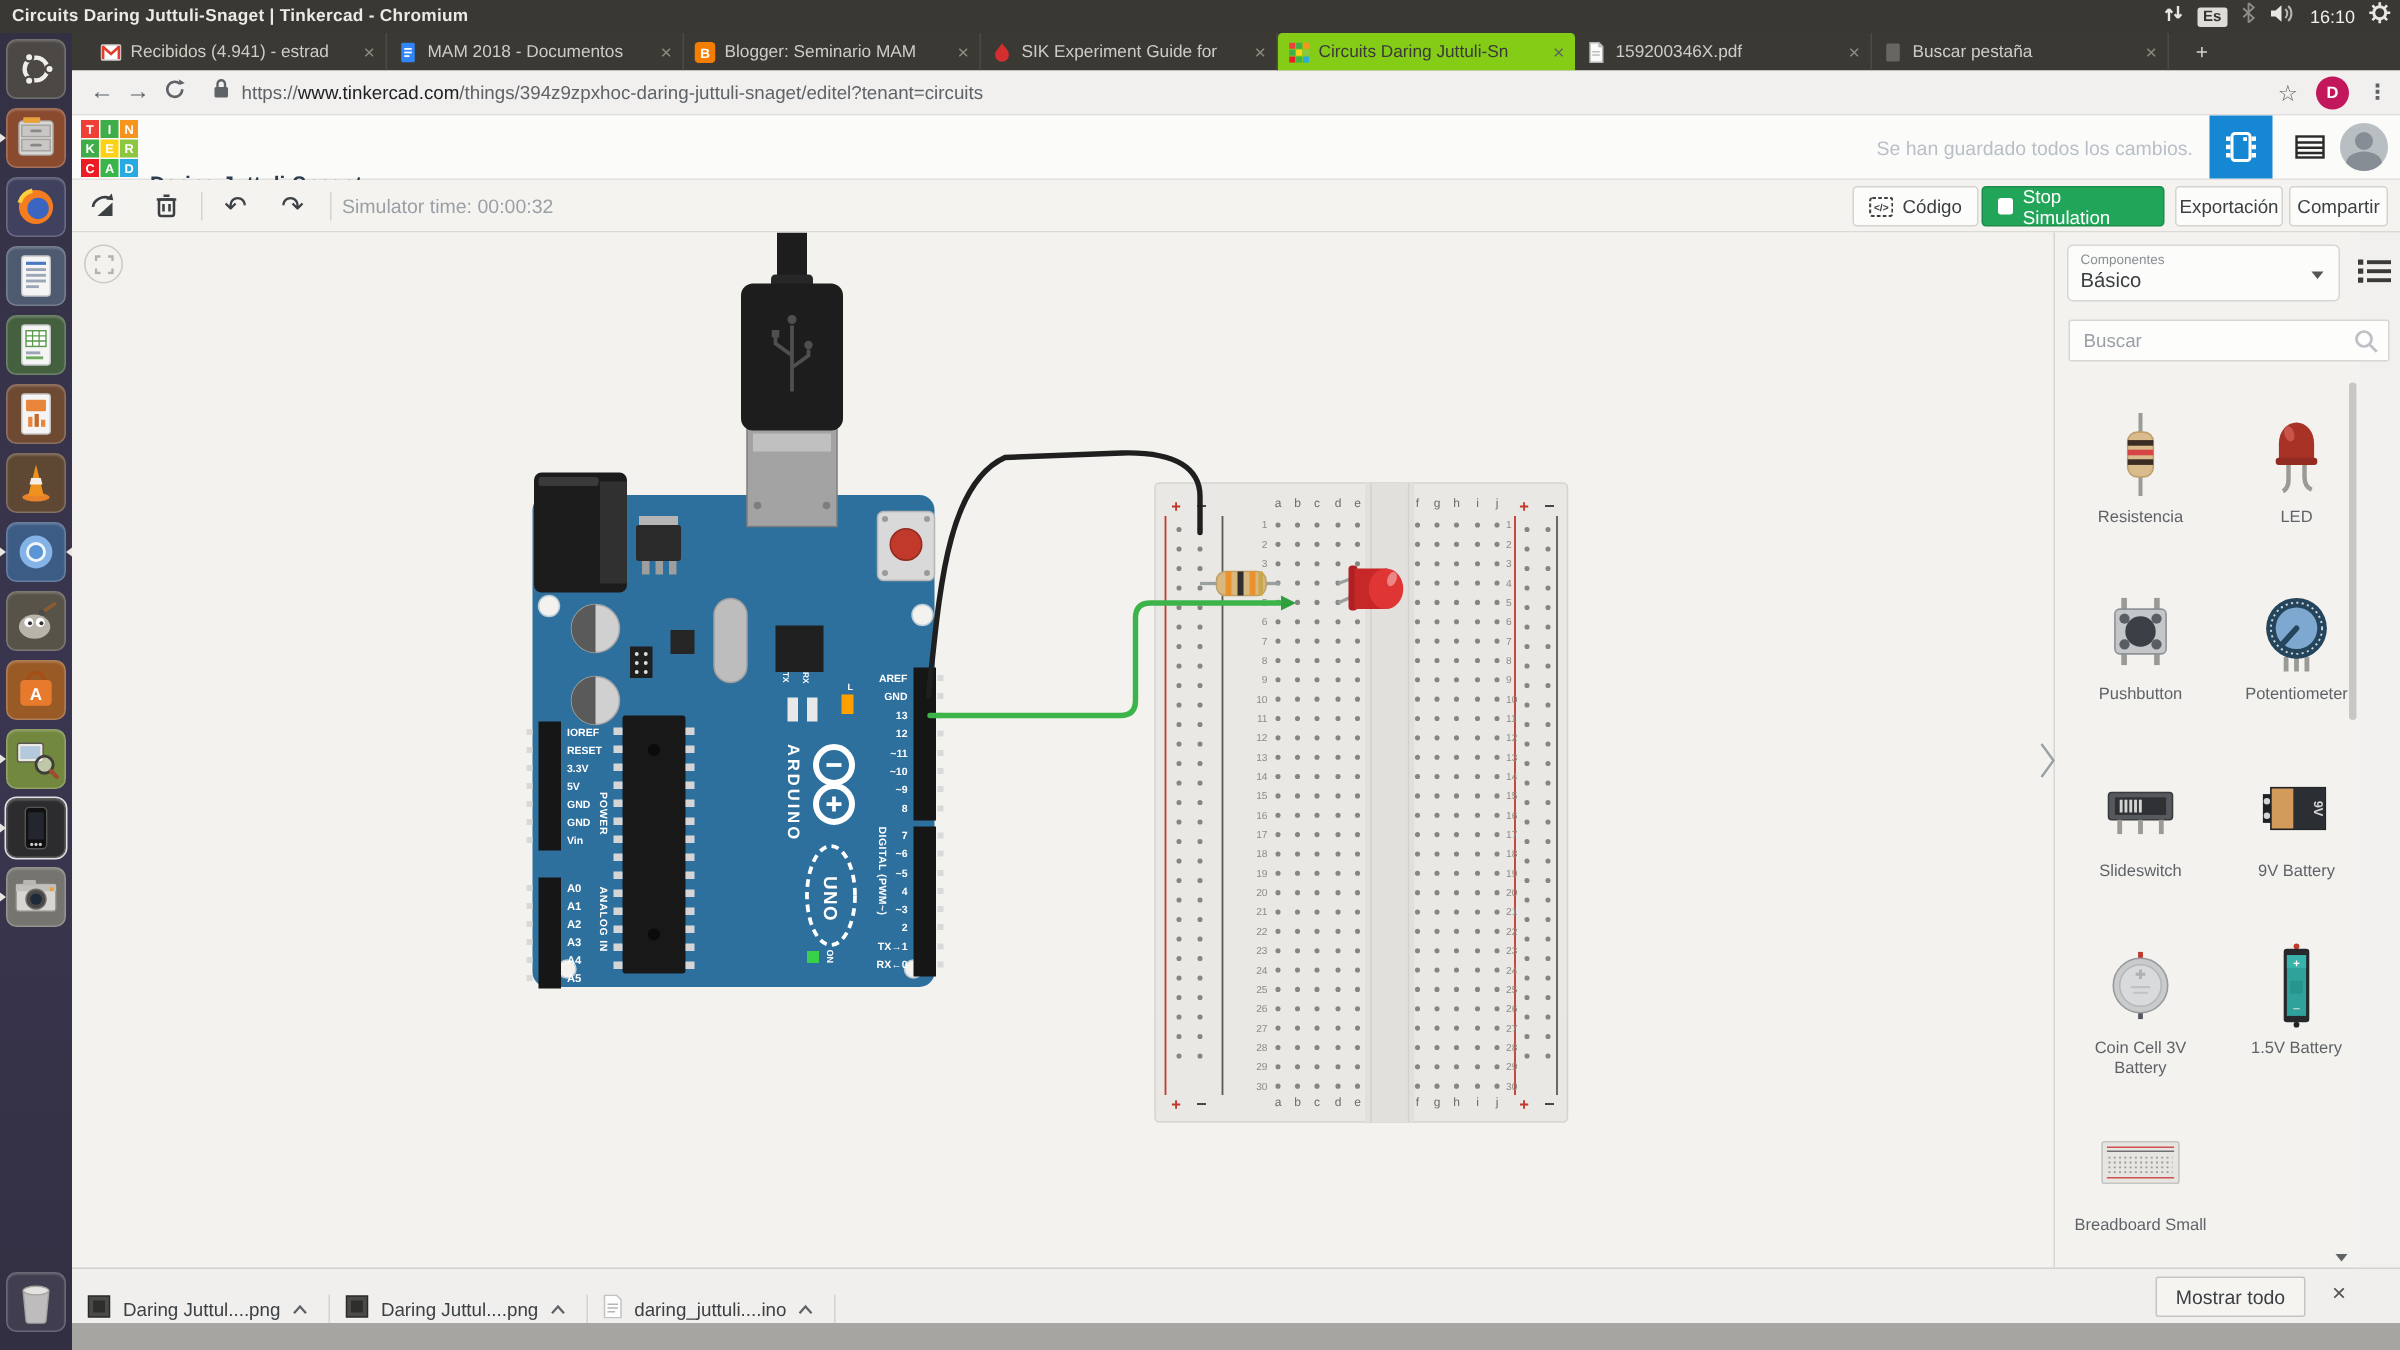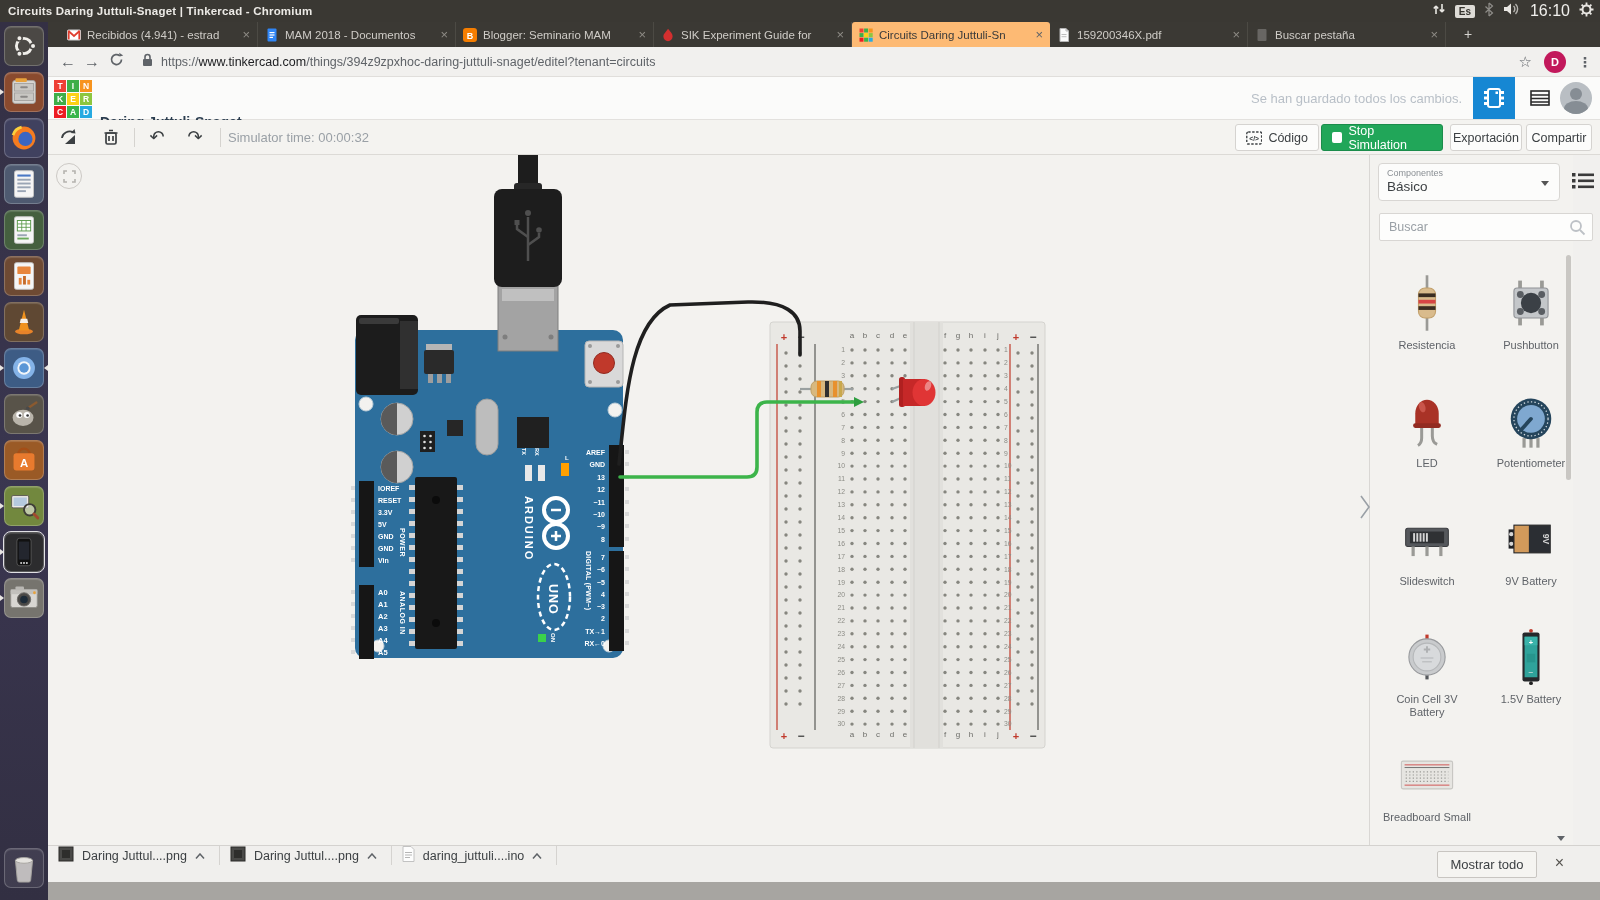--- a/index.html
+++ b/index.html
@@ -8,21 +8,21 @@
   svg{font-family:"Liberation Sans","DejaVu Sans",sans-serif;}
   #screen{position:absolute;inset:0;width:1600px;height:900px;}
 
   
   #topbar{position:absolute;left:0;top:0;width:1600px;height:22px;background:#3a3833;
     color:#eceae6;display:flex;align-items:center;z-index:50;}
   #topbar .t-title{font-size:11.5px;font-weight:bold;padding-left:8px;letter-spacing:.2px;}
   #tray{position:absolute;right:6px;top:0;height:22px;display:flex;align-items:center;gap:9px;}
   .es-badge{background:#dedcd7;color:#35332e;font-size:10px;font-weight:bold;border-radius:2px;
     padding:1px 4px;line-height:11px;}
-  .tray-time{font-size:16px;color:#f0efec;}
+  .tray-time{font-size:12px;color:#f0efec;}
 
   
   #launcher{position:absolute;left:0;top:22px;width:48px;height:878px;z-index:40;
     background:linear-gradient(180deg,#343044 0%,#3a3650 55%,#322f42 100%);}
   .ltile{position:absolute;left:4px;width:40px;height:40px;border-radius:7px;
     border:1px solid rgba(255,255,255,.22);box-shadow:inset 0 1px 1px rgba(255,255,255,.15);}
   .ltile svg{position:absolute;inset:0;}
   .ltile.selected{outline:1.5px solid rgba(255,255,255,.85);}
   .run-arrow{position:absolute;left:0;width:0;height:0;border-top:3.5px solid transparent;
     border-bottom:3.5px solid transparent;border-left:4.5px solid #e8e6e2;}
@@ -30,21 +30,21 @@
     border-bottom:3.5px solid transparent;border-right:4.5px solid #e8e6e2;}
 
   
   #window{position:absolute;left:48px;top:22px;width:1552px;height:878px;background:#f1f0ee;}
 
   
   #tabbar{position:absolute;left:0;top:0;width:1552px;height:25px;background:#3b3934;display:flex;}
   #tab-strip{display:flex;margin-left:12px;}
   .tab{width:198px;height:25px;display:flex;align-items:center;padding:0 7px;
     color:#cfccc7;font-size:11.5px;position:relative;border-right:1px solid #4c4a44;cursor:default;}
-  .tab.active{background:#fdba74;color:#3a3a3a;border-right:none;border-radius:3px 3px 0 0;}
+  .tab.active{background:#84cc16;color:#3a3a3a;border-right:none;border-radius:3px 3px 0 0;}
   .tab .favicon{width:14px;height:14px;margin-right:6px;flex:none;}
   .tab .favicon svg{width:14px;height:14px;display:block;}
   .tab .tab-label{flex:1;white-space:nowrap;overflow:hidden;}
   .tab .tab-close{flex:none;font-size:13px;color:#8f8c86;padding-left:6px;}
   .tab.active .tab-close{color:#5f6368;}
   #newtab-btn{width:28px;height:16px;margin:5px 0 0 8px;color:#d5d3cf;font-size:14px;
     text-align:center;line-height:15px;border-radius:2px;}
 
   
   #addressbar{position:absolute;left:0;top:25px;width:1552px;height:30px;background:#f1f0ee;
@@ -114,21 +114,21 @@
   .cmp{text-align:center;padding-top:4px;}
   .cmp .cmp-icon{width:64px;height:64px;margin:0 auto;}
   .cmp .cmp-icon svg{width:64px;height:64px;}
   .cmp .cmp-label{font-size:11px;color:#5f6368;margin-top:4px;line-height:12.5px;padding:0 4px;}
   #sb-thumb{position:absolute;right:2px;top:100px;width:5px;height:225px;background:#c9c7c3;border-radius:3px;}
   #sb-downarrow{position:absolute;right:8px;bottom:4px;width:0;height:0;border-left:4.5px solid transparent;
     border-right:4.5px solid transparent;border-top:5.5px solid #5f6368;}
 
   
   #dlbar{position:absolute;left:0;top:823px;width:1552px;height:37px;background:#f0efed;
-    border-top:1px solid #d4d2cf;display:flex;align-items:flex-start;}
+    border-top:1px solid #d4d2cf;display:flex;align-items:flex-end;}
   .dl-item{display:flex;align-items:center;gap:8px;padding:0 14px 0 10px;font-size:12.5px;
     color:#3c4043;border-right:1px solid #d5d3d0;}
   .dl-item:first-child{margin-left:0;}
   #btn-showall{position:absolute;right:63px;top:5px;width:100px;height:27px;background:#f5f4f1;
     border:1px solid #c8c5c1;border-radius:2px;font-size:13px;color:#3c4043;text-align:center;
     line-height:25px;}
   #dl-close{position:absolute;right:36px;top:8px;font-size:16px;color:#55534f;}
 
   #bottomstrip{position:absolute;left:0;top:860px;width:1552px;height:18px;background:#a7a5a1;}
 </style>
@@ -1275,29 +1275,29 @@
       </div>
       <div id="cmp-grid">
           <div class="cmp">
             <div class="cmp-icon"><svg viewBox="0 0 60 60">
                 <use href="#sym-resistor"></use>
               </svg></div>
             <div class="cmp-label">Resistencia</div>
           </div>
           <div class="cmp">
             <div class="cmp-icon"><svg viewBox="0 0 60 60">
+                <use href="#sym-led"></use>
+              </svg></div>
+            <div class="cmp-label">LED</div>
+          </div>
+          <div class="cmp">
+            <div class="cmp-icon"><svg viewBox="0 0 60 60">
                 <use href="#sym-pushbutton"></use>
               </svg></div>
             <div class="cmp-label">Pushbutton</div>
-          </div>
-          <div class="cmp">
-            <div class="cmp-icon"><svg viewBox="0 0 60 60">
-                <use href="#sym-led"></use>
-              </svg></div>
-            <div class="cmp-label">LED</div>
           </div>
           <div class="cmp">
             <div class="cmp-icon"><svg viewBox="0 0 60 60">
                 <use href="#sym-potentiometer"></use>
               </svg></div>
             <div class="cmp-label">Potentiometer</div>
           </div>
           <div class="cmp">
             <div class="cmp-icon"><svg viewBox="0 0 60 60">
                 <use href="#sym-slideswitch"></use>

